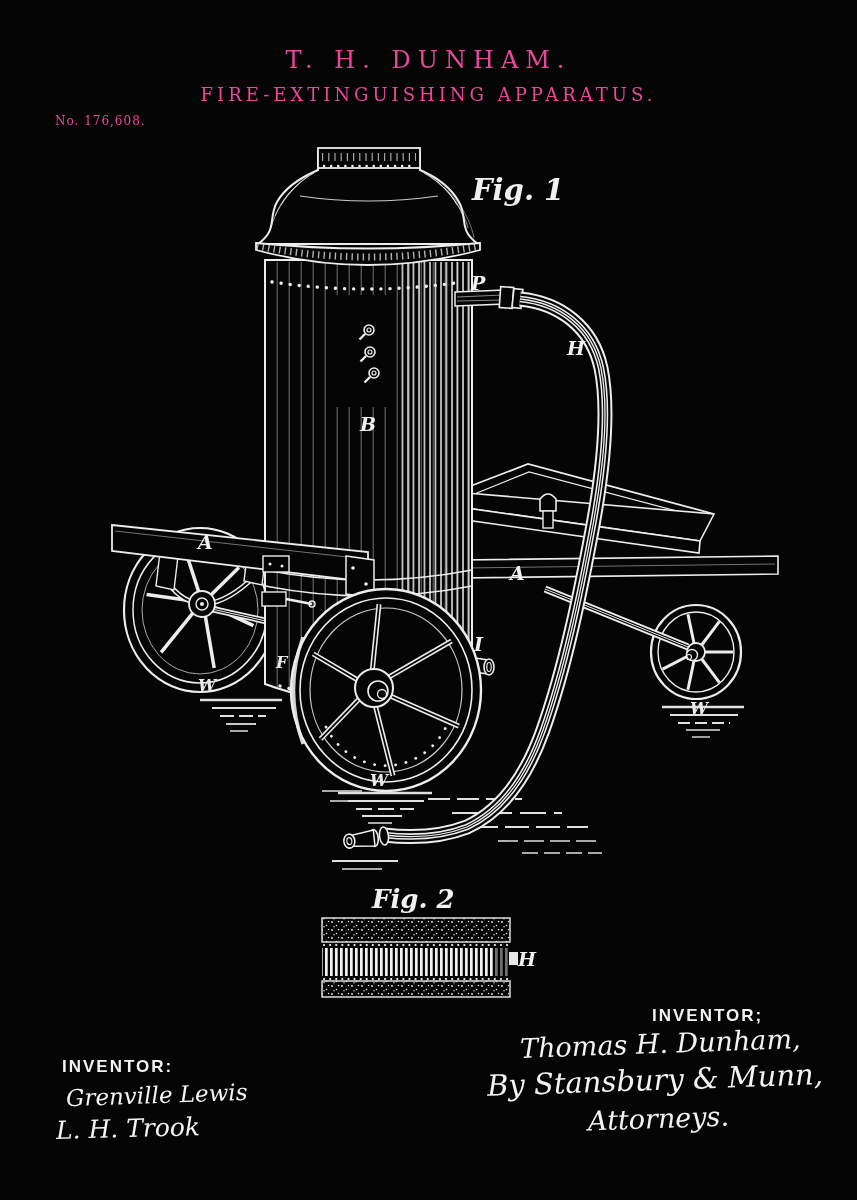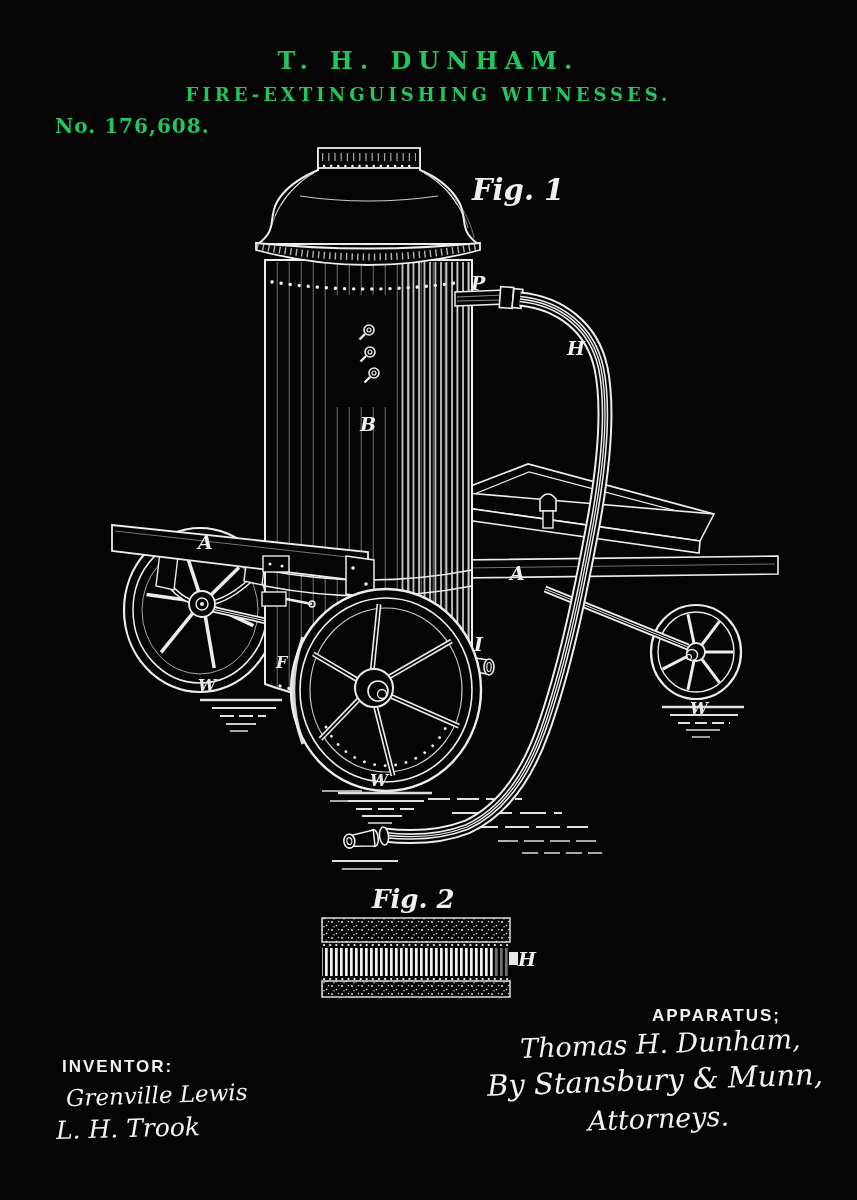--- a/index.html
+++ b/index.html
@@ -1,22 +1,22 @@
 <!DOCTYPE html>
 <html><head>
 <meta charset="utf-8">
 <style>
   html,body{margin:0;padding:0;background:#000;}
   .page{position:relative;width:857px;height:1200px;background:#050505;overflow:hidden;
         font-family:"DejaVu Serif",serif;color:#f0f0f0;}
   .abs{position:absolute;white-space:nowrap;}
-  .slab{font-family:"DejaVu Serif",serif;font-weight:bold;color:#22c55e;}
+  .slab{font-family:"DejaVu Serif",serif;font-weight:normal;color:#ec4899;}
   .hdr-name{top:46px;left:0;width:100%;text-align:center;font-size:24px;letter-spacing:7px;}
   .hdr-title{top:84px;left:0;width:100%;text-align:center;font-size:18px;letter-spacing:4px;}
-  .hdr-no{top:114px;left:55px;font-size:20px;letter-spacing:1px;}
+  .hdr-no{top:114px;left:55px;font-size:12px;letter-spacing:1px;}
   .hdr-date{top:117px;right:62px;font-size:17px;letter-spacing:2px;}
   .block-head{font-family:"Liberation Sans",sans-serif;font-weight:bold;color:#f2f2f2;letter-spacing:2px;font-size:17px;}
   .script{font-family:"DejaVu Serif",serif;font-style:italic;color:#f4f4f4;}
   .wit-head{top:1057px;left:62px;}
   .wit-1{top:1082px;left:66px;font-size:23px;transform:rotate(-2deg);}
   .wit-2{top:1114px;left:56px;font-size:25px;transform:rotate(-1.5deg);}
   .inv-head{top:1006px;left:652px;}
   .inv-name{top:1028px;left:520px;font-size:27px;transform:rotate(-2deg);}
   .inv-by{top:1063px;left:487px;font-size:29px;transform:rotate(-2deg);}
   .inv-att{top:1103px;left:588px;font-size:27px;transform:rotate(-2deg);}
@@ -273,24 +273,24 @@
     <text class="lbl" x="510" y="580">A</text>
     <text class="lbl" x="474" y="651">I</text>
     <text class="lbs" x="276" y="668">F</text>
     <text class="lbs" x="198" y="691">W</text>
     <text class="lbs" x="370" y="786">W</text>
     <text class="lbs" x="690" y="714">W</text>
     <text class="lbl" x="518" y="966">H</text>
   </svg>
 
   <div class="abs slab hdr-name">T. H. DUNHAM.</div>
-  <div class="abs slab hdr-title">FIRE-EXTINGUISHING WITNESSES.</div>
+  <div class="abs slab hdr-title">FIRE-EXTINGUISHING APPARATUS.</div>
   <div class="abs slab hdr-no">No. 176,608.</div>
 
   <div class="abs block-head wit-head">INVENTOR:</div>
   <div class="abs script wit-1">Grenville Lewis</div>
   <div class="abs script wit-2">L. H. Trook</div>
-  <div class="abs block-head inv-head">APPARATUS;</div>
+  <div class="abs block-head inv-head">INVENTOR;</div>
   <div class="abs script inv-name">Thomas H. Dunham,</div>
   <div class="abs script inv-by">By Stansbury &amp; Munn,</div>
   <div class="abs script inv-att">Attorneys.</div>
 
 </div>
 
 </body></html>

